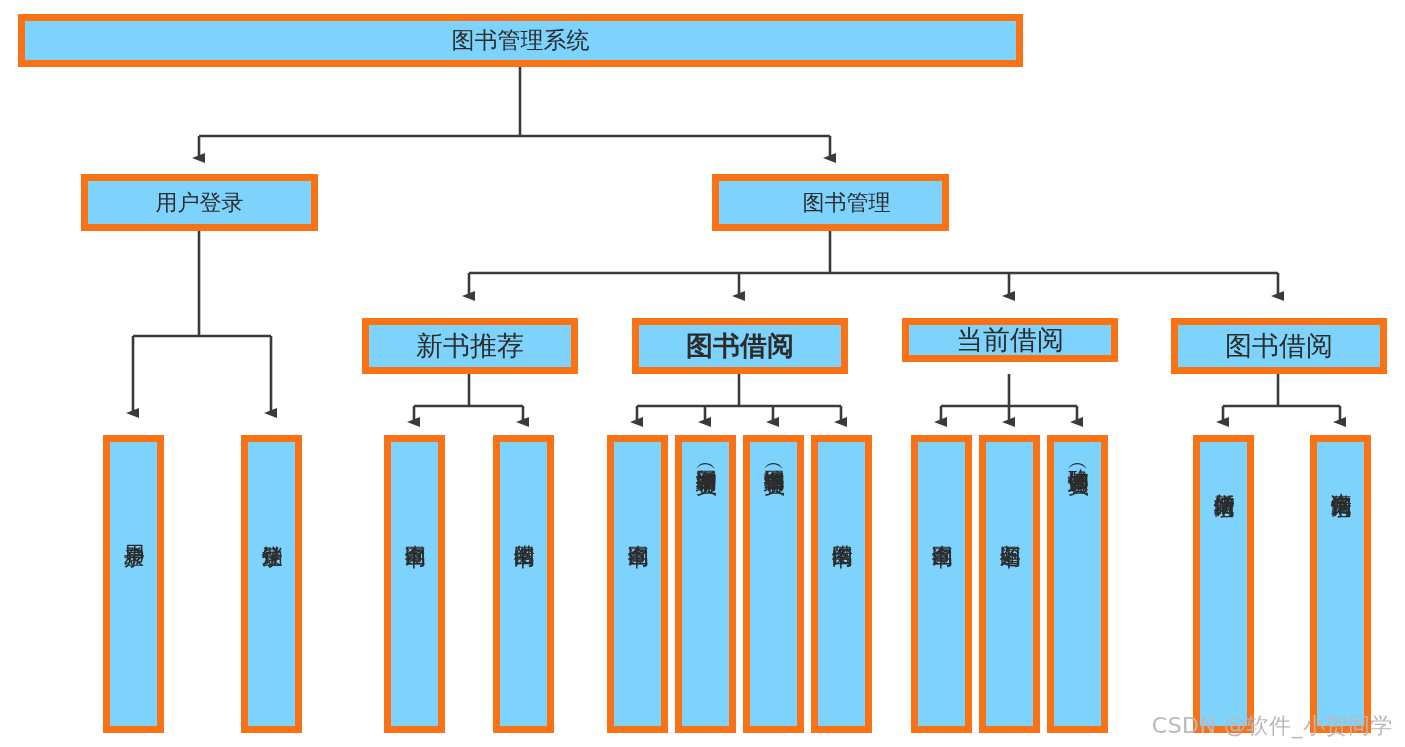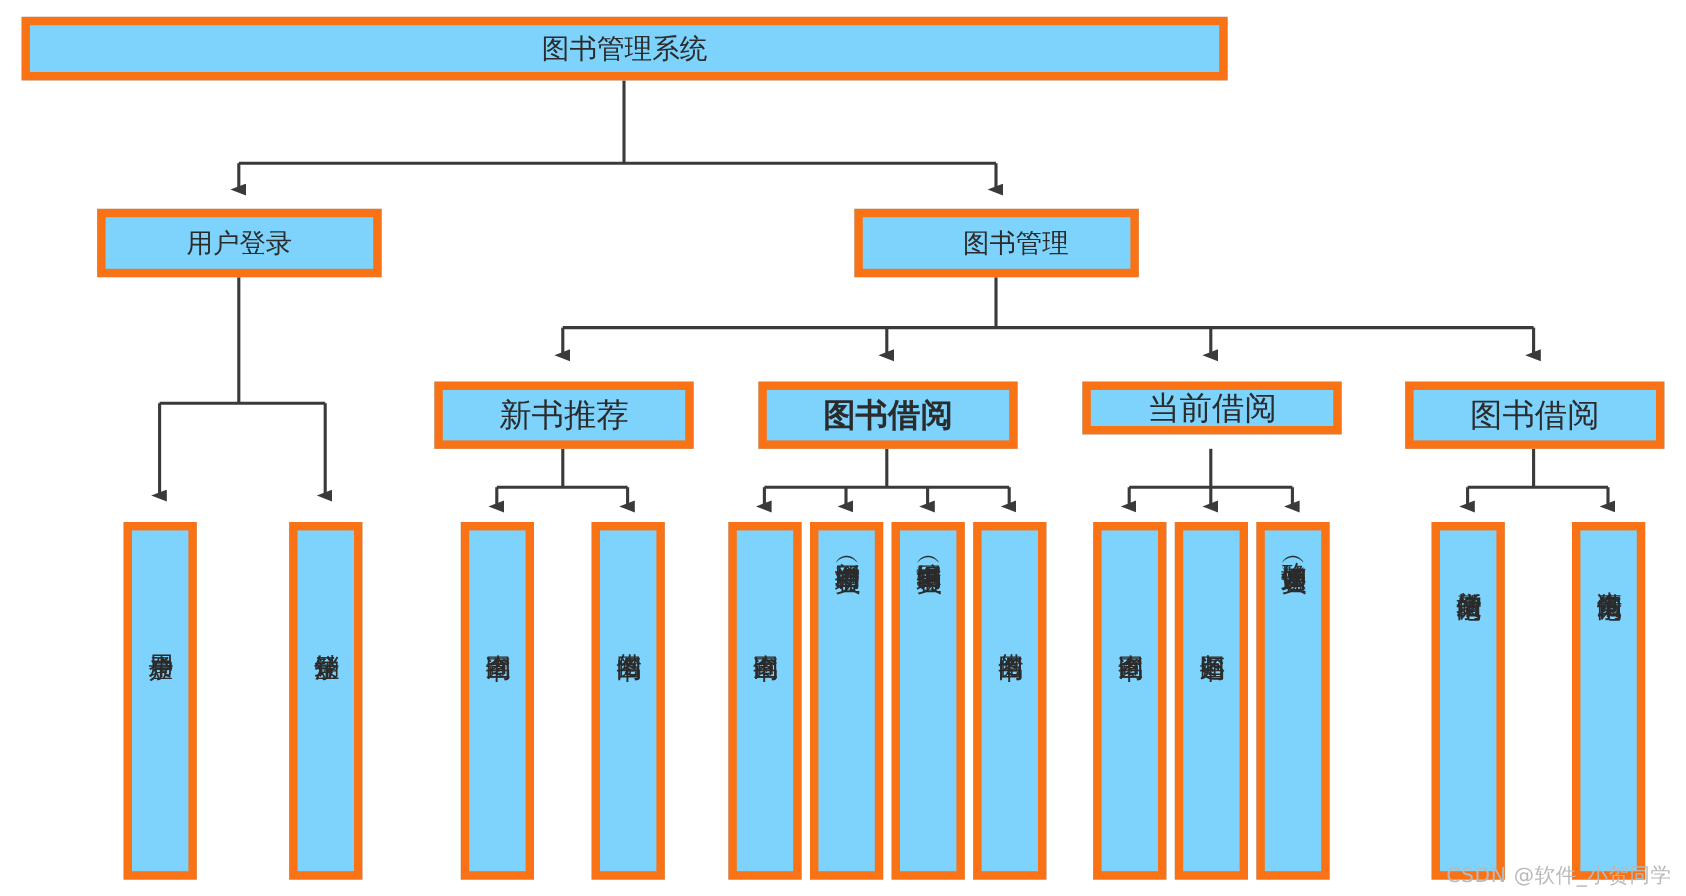--- a/index.html
+++ b/index.html
@@ -58,21 +58,21 @@
     white-space: nowrap;
     color: #2b2b2b;
   }
   .htext {
     white-space: nowrap;
   }
   #watermark {
     position: absolute;
     right: 12px;
     bottom: 6px;
-    font-size: 17px;
+    font-size: 22px;
     color: #b9b9b9;
     letter-spacing: 0.5px;
     white-space: nowrap;
   }
 </style>
 </head>
 <body>
 
 <div id="canvas">
 

